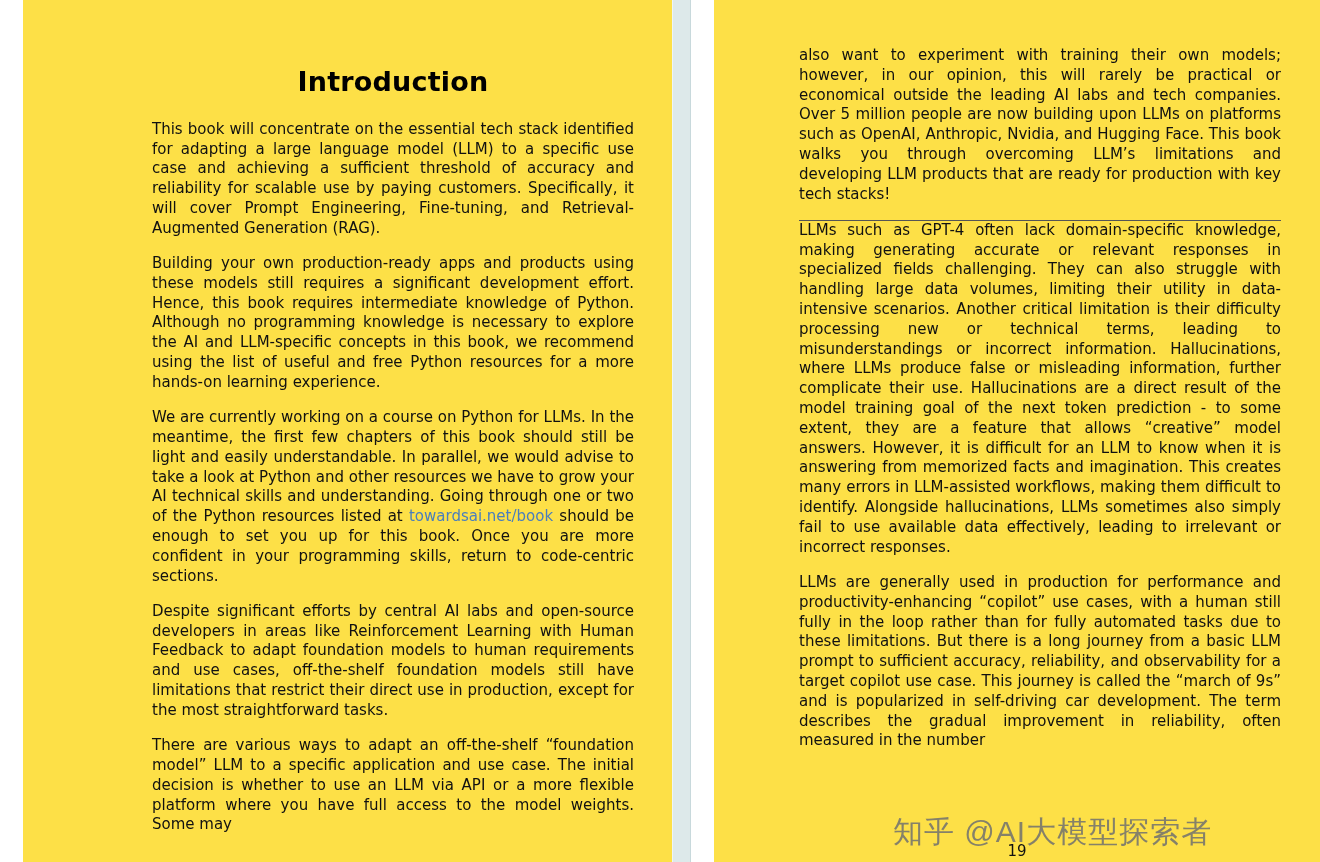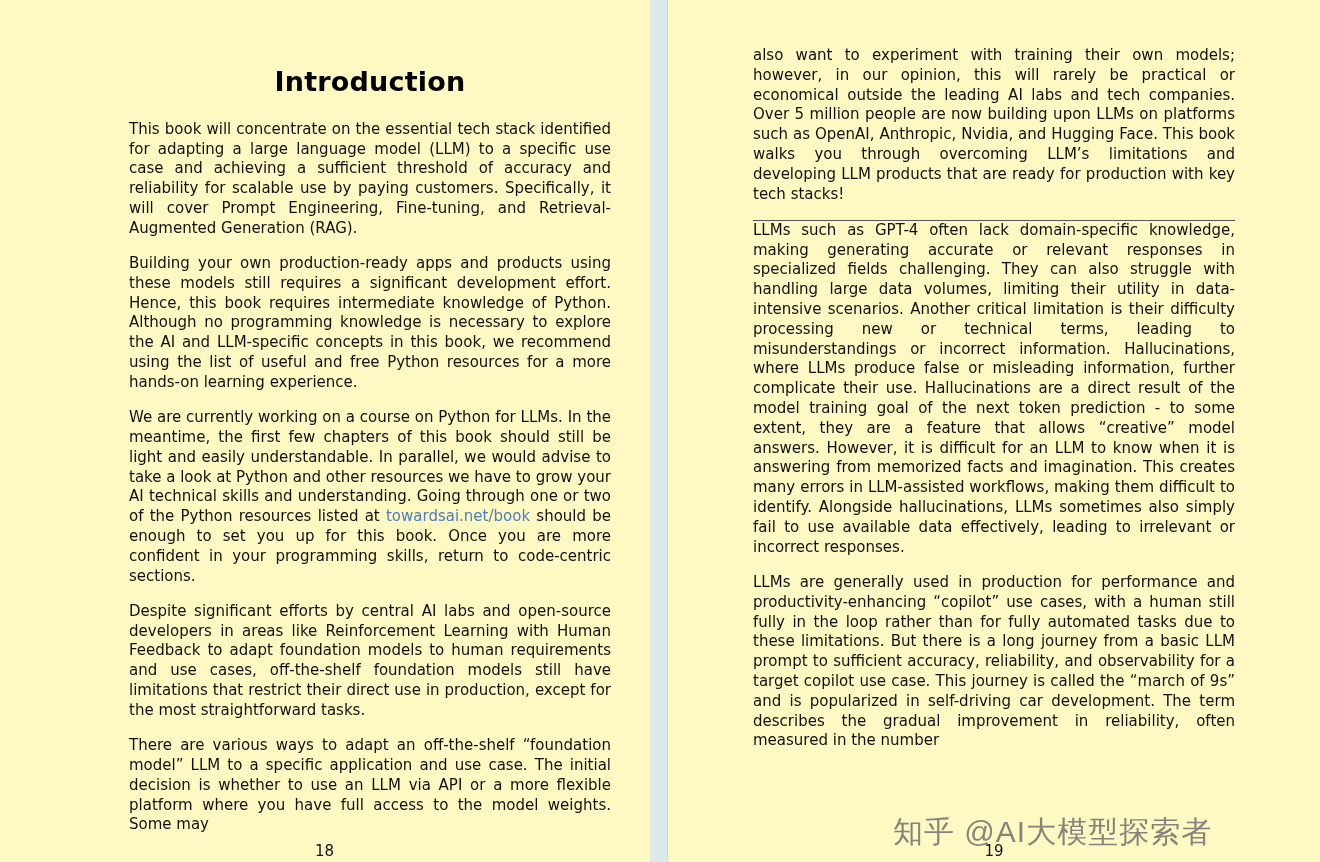--- a/index.html
+++ b/index.html
@@ -2,21 +2,21 @@
 <html><head>
 <meta charset="utf-8">
 <style>
   html,body{margin:0;padding:0;}
   body{
     width:1320px;height:862px;position:relative;overflow:hidden;
     background:#ffffff;color:#111111;
     font-family:"DejaVu Sans","Liberation Sans",sans-serif;
   }
   .spread{display:flex;width:100%;height:100%;}
-  .page{position:relative;background:#fef9c3;height:100%;box-sizing:border-box;}
+  .page{position:relative;background:#fde047;height:100%;box-sizing:border-box;margin-left:23px;}
   .page.left{width:649px;padding-left:45px;}
   .page.right{flex:1;}
   .gutter{
     width:19px;height:100%;
     background:#dde9ea;
     border-left:1px solid #eef5f5;
     border-right:1px solid #c8d9dc;
     box-sizing:border-box;
   }
   .content{
@@ -60,21 +60,20 @@
 
   <div class="page left">
     <div class="content">
       <h1>Introduction</h1>
       <p>This book will concentrate on the essential tech stack identified for adapting a large language model (LLM) to a specific use case and achieving a sufficient threshold of accuracy and reliability for scalable use by paying customers. Specifically, it will cover Prompt Engineering, Fine-tuning, and Retrieval-Augmented Generation (RAG).</p>
       <p>Building your own production-ready apps and products using these models still requires a significant development effort. Hence, this book requires intermediate knowledge of Python. Although no programming knowledge is necessary to explore the AI and LLM-specific concepts in this book, we recommend using the list of useful and free Python resources for a more hands-on learning experience.</p>
       <p><span>We are currently working on a course on Python for LLMs. In the meantime, the first few chapters of this book should still be light and easily understandable. In parallel, we would advise to take a look at Python and other resources we have to grow your AI technical skills and understanding. Going through one or two of the Python resources listed at </span><a class="link" href="#">towardsai.net/book</a><span> should be enough to set you up for this book. Once you are more confident in your programming skills, return to code-centric sections.</span></p>
       <p>Despite significant efforts by central AI labs and open-source developers in areas like Reinforcement Learning with Human Feedback to adapt foundation models to human requirements and use cases, off-the-shelf foundation models still have limitations that restrict their direct use in production, except for the most straightforward tasks.</p>
       <p>There are various ways to adapt an off-the-shelf “foundation model” LLM to a specific application and use case. The initial decision is whether to use an LLM via API or a more flexible platform where you have full access to the model weights. Some may</p>
     </div>
-    <div class="page-number">18</div>
   </div>
 
   <div class="gutter"></div>
 
   <div class="page right">
     <div class="content">
       <p>also want to experiment with training their own models; however, in our opinion, this will rarely be practical or economical outside the leading AI labs and tech companies. Over 5 million people are now building upon LLMs on platforms such as OpenAI, Anthropic, Nvidia, and Hugging Face. This book walks you through overcoming LLM’s limitations and developing LLM products that are ready for production with key tech stacks!</p>
       <hr class="section-divider">
       <p>LLMs such as GPT-4 often lack domain-specific knowledge, making generating accurate or relevant responses in specialized fields challenging. They can also struggle with handling large data volumes, limiting their utility in data-intensive scenarios. Another critical limitation is their difficulty processing new or technical terms, leading to misunderstandings or incorrect information. Hallucinations, where LLMs produce false or misleading information, further complicate their use. Hallucinations are a direct result of the model training goal of the next token prediction - to some extent, they are a feature that allows “creative” model answers. However, it is difficult for an LLM to know when it is answering from memorized facts and imagination. This creates many errors in LLM-assisted workflows, making them difficult to identify. Alongside hallucinations, LLMs sometimes also simply fail to use available data effectively, leading to irrelevant or incorrect responses.</p>
       <p>LLMs are generally used in production for performance and productivity-enhancing “copilot” use cases, with a human still fully in the loop rather than for fully automated tasks due to these limitations. But there is a long journey from a basic LLM prompt to sufficient accuracy, reliability, and observability for a target copilot use case. This journey is called the “march of 9s” and is popularized in self-driving car development. The term describes the gradual improvement in reliability, often measured in the number</p>

